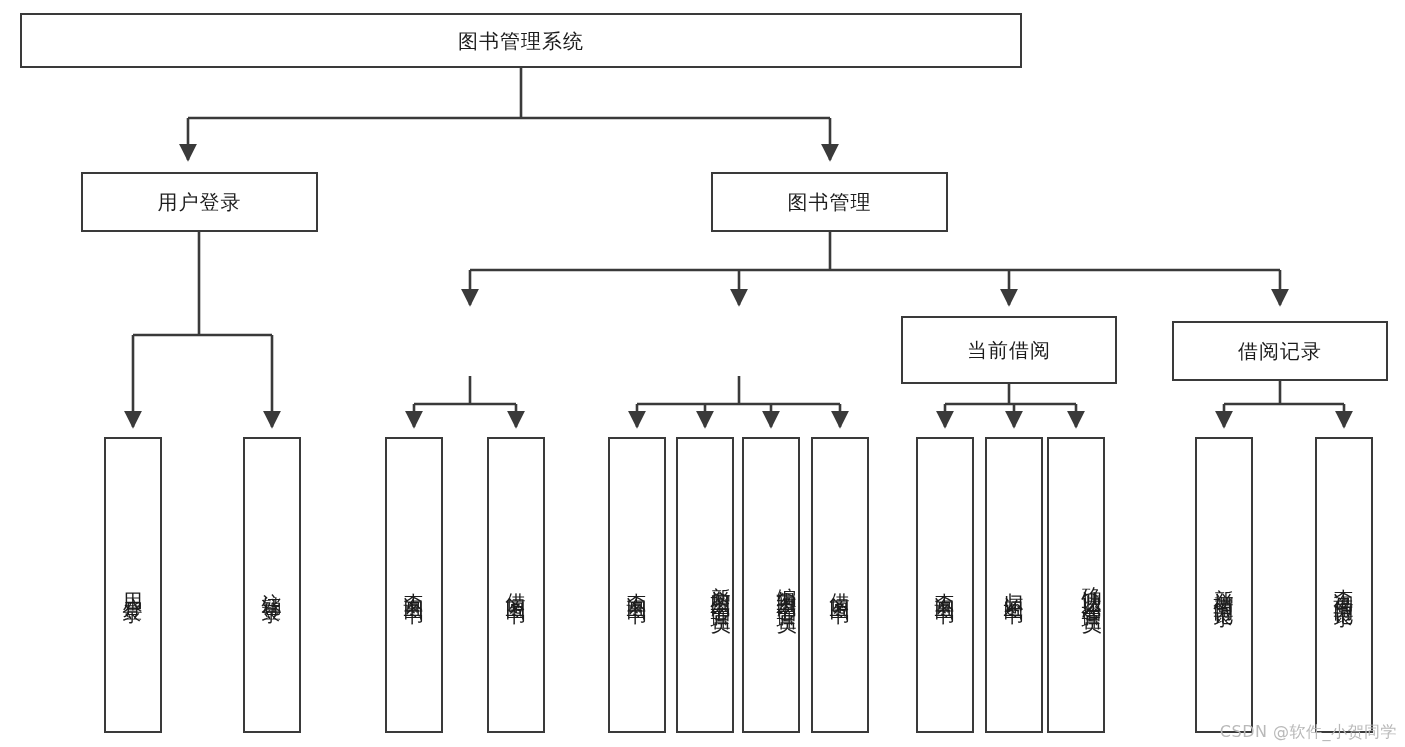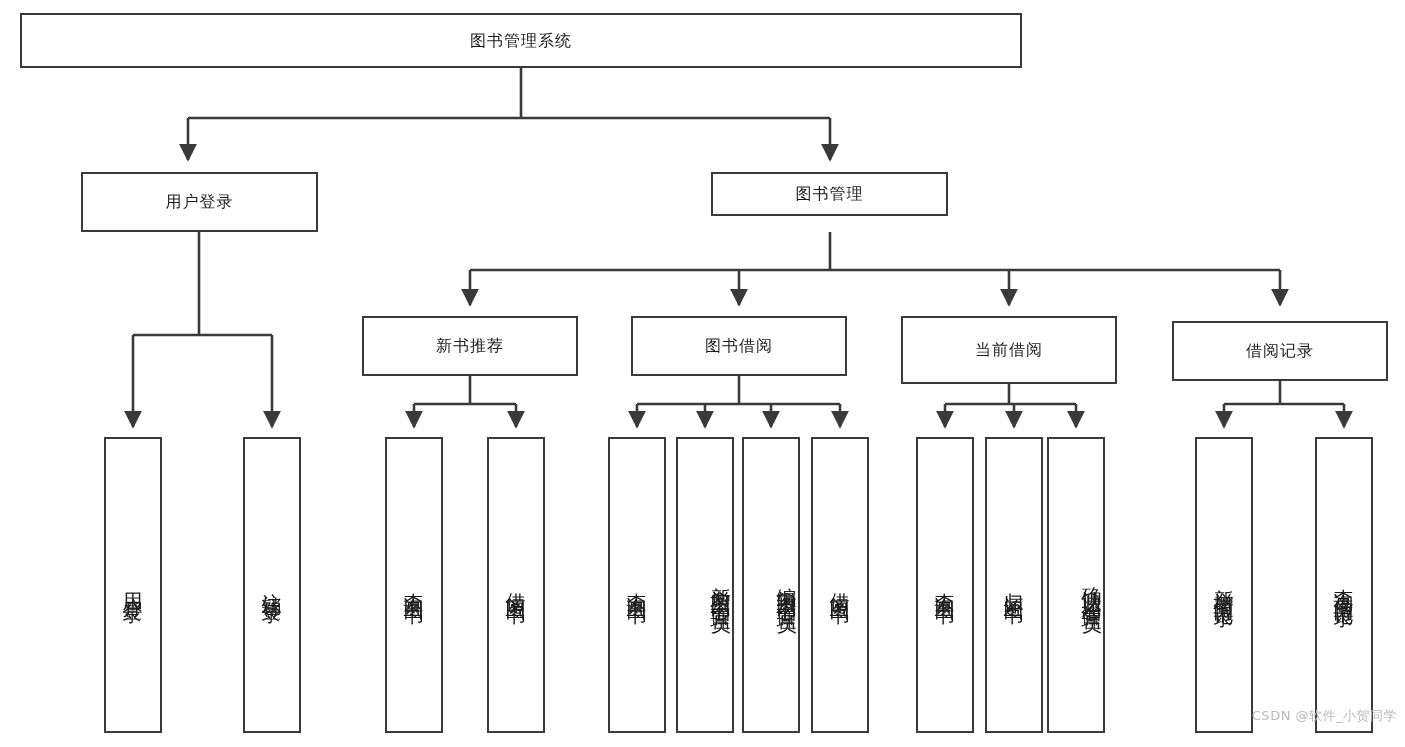--- a/index.html
+++ b/index.html
@@ -4,27 +4,27 @@
 <style>
   html,body{margin:0;padding:0;background:#ffffff;}
   body{width:1405px;height:747px;overflow:hidden;
        font-family:"DejaVu Sans","Liberation Sans",sans-serif;}
   #stage{position:relative;width:1405px;height:747px;background:#ffffff;}
   svg#wires{position:absolute;left:0;top:0;width:1405px;height:747px;}
 
   .node{position:absolute;box-sizing:border-box;background:#ffffff;
         border:2px solid #3a3a3a;display:flex;align-items:center;
         justify-content:center;color:#1c1c1c;}
-  .node.h{font-size:16px;letter-spacing:1px;line-height:1.1;}
+  .node.h{font-size:20px;letter-spacing:1px;line-height:1.1;}
   .node.v{writing-mode:vertical-rl;text-orientation:upright;
           font-size:20px;letter-spacing:4px;line-height:1.1;
           align-items:flex-start;justify-content:center;padding-top:8px;}
   .node.v.mid{align-items:center;padding-top:0;}
 
-  #watermark{position:absolute;right:8px;bottom:22px;font-size:13px;
+  #watermark{position:absolute;right:8px;bottom:4px;font-size:16px;
              color:#b9b9b9;letter-spacing:.5px;white-space:nowrap;}
 </style>
 </head>
 <body>
 
 <div id="stage">
 
   <svg id="wires" viewBox="0 0 1405 747" xmlns="http://www.w3.org/2000/svg">
     <defs>
       <marker id="arw" viewBox="0 0 10 10" refX="9" refY="5" markerWidth="7" markerHeight="7" orient="auto-start-reverse">
@@ -75,30 +75,24 @@
     </g>
   </svg>
 
   <div class="node h" style="left:20px;top:13px;width:1002px;height:55px;">
     <span>图书管理系统</span>
   </div>
 
   <div class="node h" style="left:81px;top:172px;width:237px;height:60px;">
     <span>用户登录</span>
   </div>
-  <div class="node h" style="left:711px;top:172px;width:237px;height:44px;">
+  <div class="node h" style="left:711px;top:172px;width:237px;height:60px;">
     <span>图书管理</span>
   </div>
 
-  <div class="node h" style="left:362px;top:316px;width:216px;height:60px;">
-    <span>新书推荐</span>
-  </div>
-  <div class="node h" style="left:631px;top:316px;width:216px;height:60px;">
-    <span>图书借阅</span>
-  </div>
   <div class="node h" style="left:901px;top:316px;width:216px;height:68px;">
     <span>当前借阅</span>
   </div>
   <div class="node h" style="left:1172px;top:321px;width:216px;height:60px;">
     <span>借阅记录</span>
   </div>
 
   <div class="node v mid" style="left:104px;top:437px;width:58px;height:296px;">
     <span>用户登录</span>
   </div>

